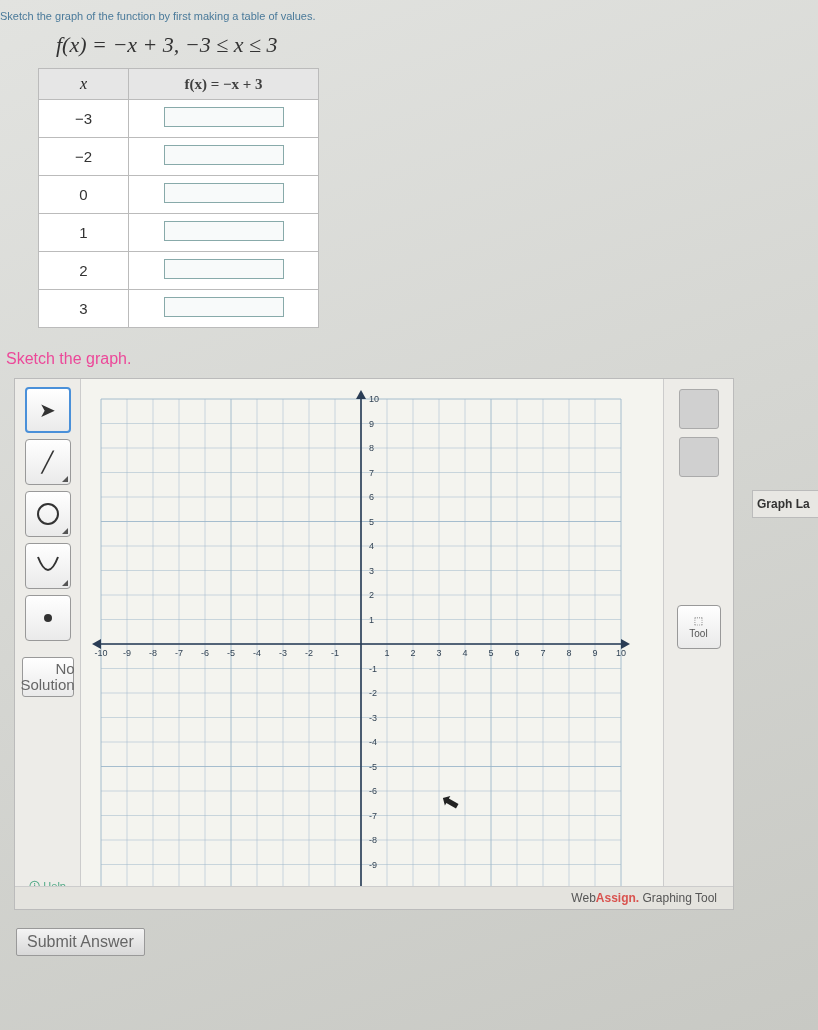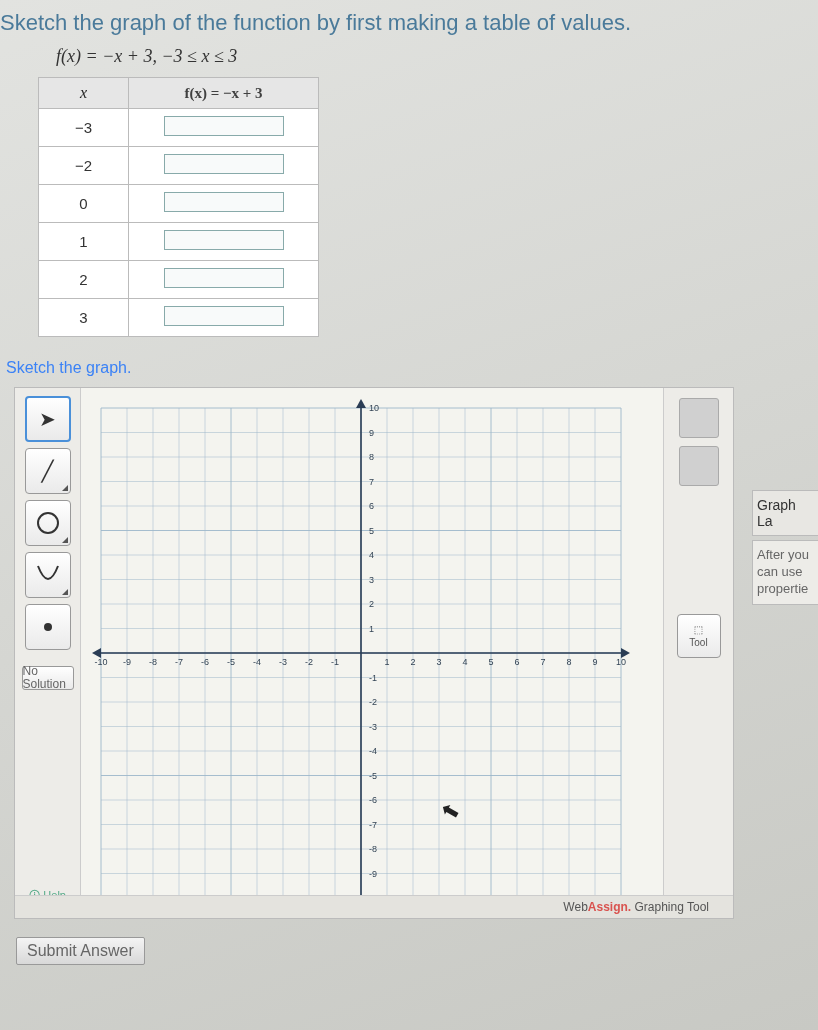--- a/index.html
+++ b/index.html
@@ -9,27 +9,27 @@
     font-family: Arial, Helvetica, sans-serif;
     background: linear-gradient(160deg, #e2e3e0 0%, #c8c9c4 100%);
     width: 818px;
     height: 1030px;
     overflow: hidden;
     color: #555;
     position: relative;
   }
   .prompt {
     color: #4a7a9a;
-    font-size: 22px;
+    font-size: 11px;
     padding: 10px 0 4px 0;
   }
   .formula {
     font-family: 'Times New Roman', serif;
     font-style: italic;
-    font-size: 18px;
+    font-size: 22px;
     color: #333;
     padding: 6px 0 10px 56px;
   }
   .val-table {
     margin-left: 38px;
     border-collapse: collapse;
     background: #fff;
   }
   .val-table th, .val-table td {
     border: 1px solid #bbb;
@@ -64,21 +64,21 @@
   .field {
     display: inline-block;
     width: 120px;
     height: 20px;
     border: 1px solid #8aa;
     background: #f8fafa;
   }
   .sketch-label {
     padding: 22px 0 6px 6px;
     font-size: 16px;
-    color: #3b82f6;
+    color: #ec4899;
   }
   .graph-wrap {
     margin: 4px 0 0 14px;
     width: 720px;
     border: 1px solid #bbb;
     background: #edece8;
     display: flex;
     position: relative;
   }
   .toolbar {
@@ -107,30 +107,30 @@
   .tbtn .corner {
     position: absolute;
     right: 2px;
     bottom: 2px;
     width: 0; height: 0;
     border-left: 6px solid transparent;
     border-bottom: 6px solid #555;
   }
   .nosol {
     width: 52px;
-    height: 24px;
+    height: 40px;
     background: linear-gradient(#fff,#eaeaea);
     border: 1px solid #999;
     border-radius: 3px;
-    font-size: 12px;
+    font-size: 15px;
     color: #666;
     display: flex;
     align-items: center;
     justify-content: center;
-    text-align: left;
+    text-align: right;
     line-height: 1.1;
     margin-top: 10px;
   }
   .help-link {
     margin-top: auto;
     font-size: 11px;
     color: #5a8;
     padding: 6px 0 4px 0;
   }
   .canvas-area {
@@ -166,21 +166,21 @@
     display: flex;
     flex-direction: column;
     align-items: center;
     justify-content: center;
     gap: 2px;
     margin-top: 120px;
   }
   .footer-row {
     display: flex;
     justify-content: flex-end;
-    padding: 4px 24px;
+    padding: 4px 16px;
     font-size: 12px;
     color: #555;
     border-top: 1px solid #ccc;
     background: #e4e3de;
   }
   .footer-row b { color: #d9534f; font-weight: bold; }
   .submit-btn {
     margin: 18px 0 0 16px;
     padding: 4px 10px;
     font-size: 16px;
@@ -197,23 +197,23 @@
     width: 66px;
     font-size: 14px;
     color: #555;
   }
   .sidepanel .tab {
     background: #e8e7e3;
     border: 1px solid #bbb;
     border-right: none;
     padding: 6px 4px;
     margin-bottom: 4px;
-    font-weight: normal;
+    font-weight: bold;
     color: #333;
-    font-size: 14px;
+    font-size: 12px;
   }
   .sidepanel .body {
     background: #edece8;
     border: 1px solid #bbb;
     border-right: none;
     padding: 6px 4px;
     font-size: 13px;
     line-height: 1.3;
     color: #666;
   }
@@ -401,21 +401,16 @@
 
   <div class="footer-row" style="position:absolute;left:0;right:0;bottom:0;">
     <span><span>Web</span><b>Assign.</b><span> Graphing Tool</span></span>
   </div>
 </div>
 
 <div class="submit-btn">Submit Answer</div>
 
 <div class="sidepanel">
   <div class="tab">Graph La</div>
-  <div class="body">
-    <div>After you</div>
-    <div>can use</div>
-    <div>propertie</div>
-  </div>
 </div>
 
 
 
 
 </body></html>

